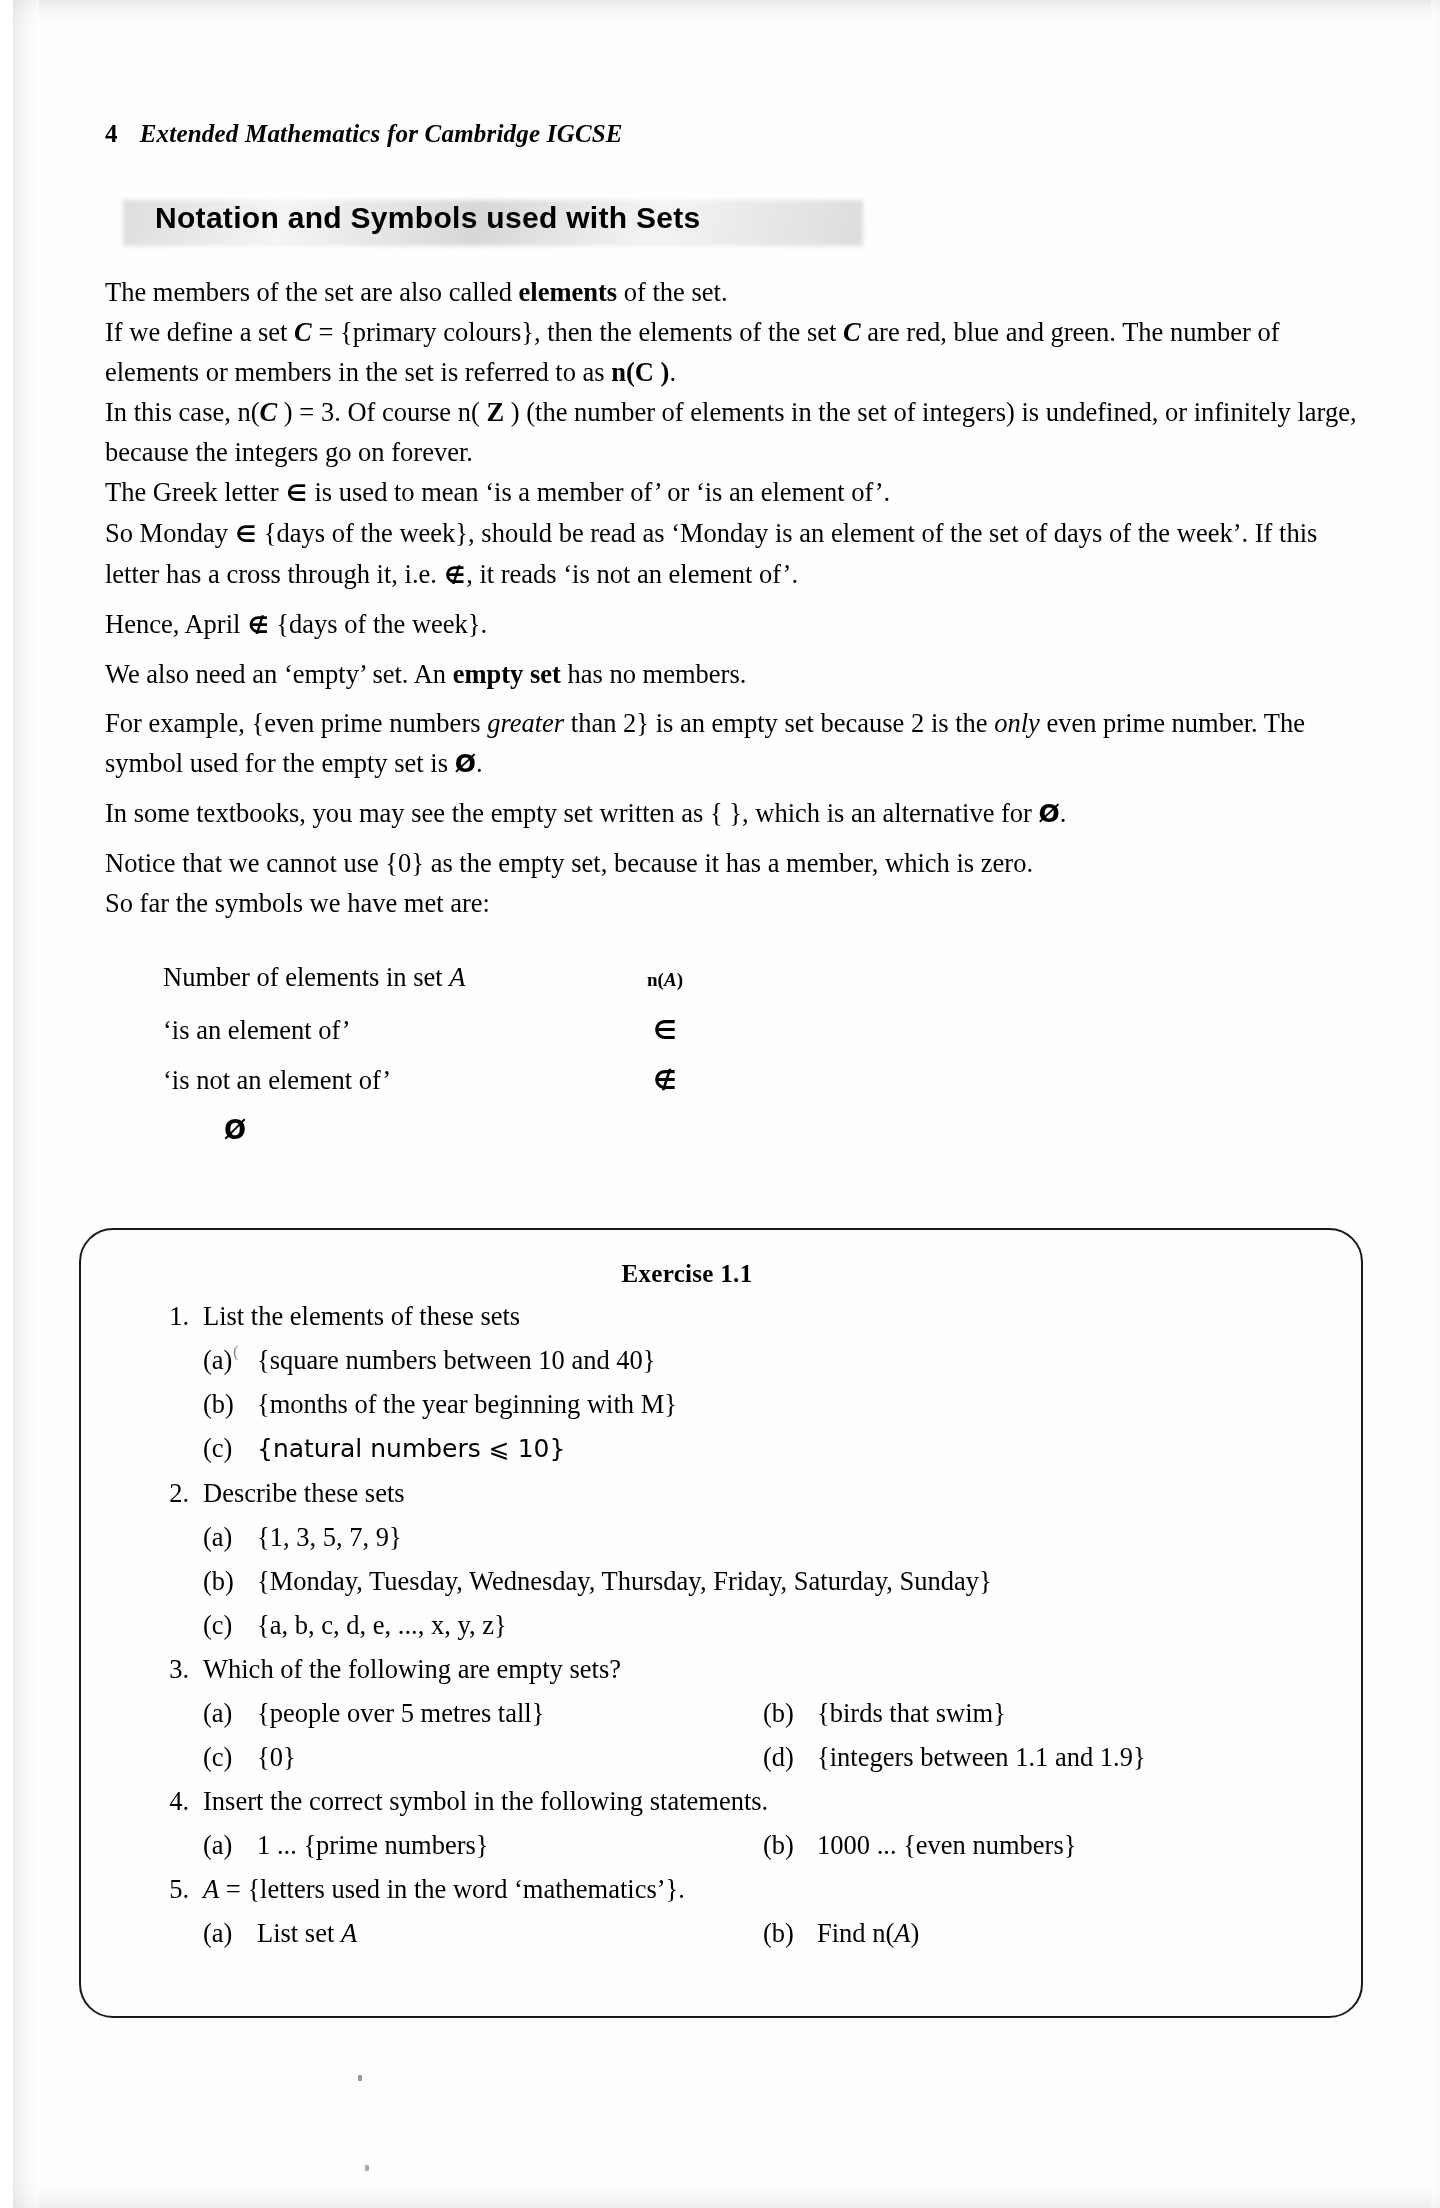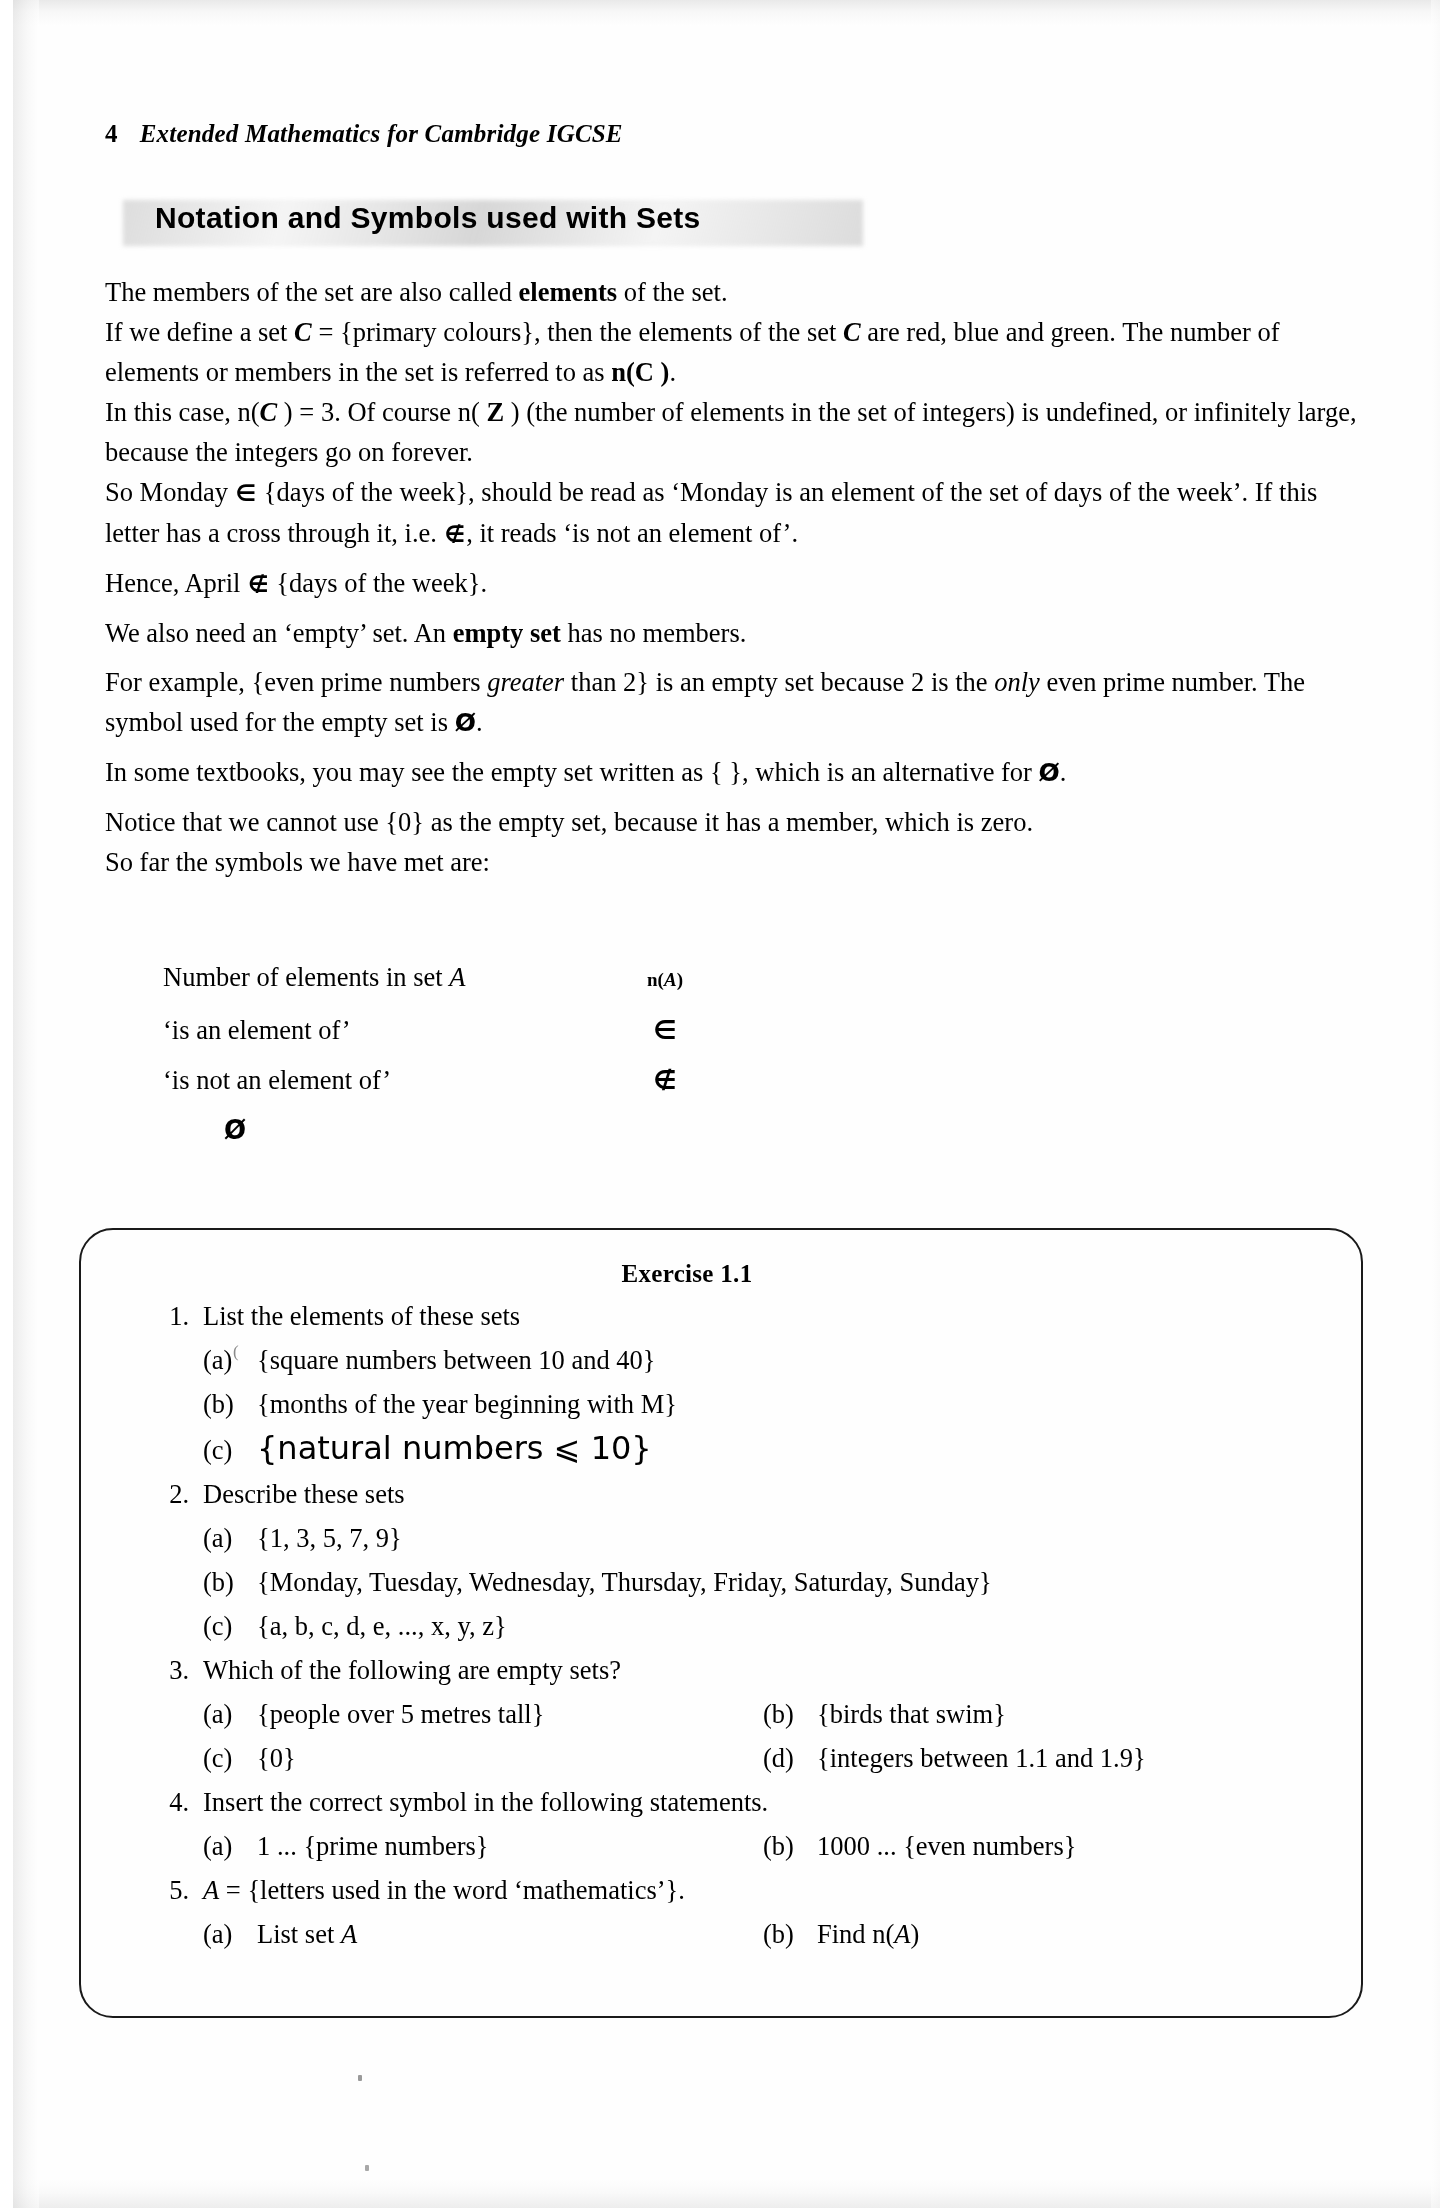--- a/index.html
+++ b/index.html
@@ -203,21 +203,21 @@
   .sub-body{ flex:1 1 auto; }
   .two-col{
     display:flex;
     align-items:baseline;
   }
   .col-a{ width:560px; flex:0 0 auto; display:flex; align-items:baseline;}
   .col-b{ flex:1 1 auto; display:flex; align-items:baseline;}
   .col-a .sub-label,.col-b .sub-label{ width:54px; }
   .le{
     font-family:"DejaVu Sans",sans-serif;
-    font-size:32px;
+    font-size:25px;
   }
   .stray-mark{
     position:absolute;
     left:128px; top:1342px;
     font-size:17px;
     color:#8a8a8a;
   }
   .bottom-dot{
     position:absolute;
     left:345px; top:2075px;
@@ -255,20 +255,21 @@
     </div>
 
     <div class="body">
 
       <p><span>The members of the set are also called </span><span class="b">elements</span><span> of the set.</span></p>
 
       <p><span>If we define a set </span><span class="mvar">C</span><span> = {primary colours}, then the elements of the set </span><span class="mvar">C</span><span> are red, blue and green. The number of elements or members in the set is referred to as </span><span class="b">n(C )</span><span>.</span></p>
 
       <p><span>In this case, n(</span><span class="mvar">C</span><span> ) = 3. Of course n( </span><span class="b">Z</span><span> ) (the number of elements in the set of integers) is undefined, or infinitely large, because the integers go on forever.</span></p>
 
+      <p><span>The Greek letter </span><span class="sym">∈</span><span> is used to mean ‘is a member of’ or ‘is an element of’.</span></p>
 
       <p><span>So Monday </span><span class="sym">∈</span><span> {days of the week}, should be read as ‘Monday is an element of the set of days of the week’. If this letter has a cross through it, i.e. </span><span class="sym">∉</span><span>, it reads ‘is not an element of’.</span></p>
 
       <p class="p-gap"><span>Hence, April </span><span class="sym">∉</span><span> {days of the week}.</span></p>
 
       <p class="p-gap"><span>We also need an ‘empty’ set. An </span><span class="b">empty set</span><span> has no members.</span></p>
 
       <p class="p-gap"><span>For example, {even prime numbers </span><span class="i">greater</span><span> than 2} is an empty set because 2 is the </span><span class="i">only</span><span> even prime number. The symbol used for the empty set is </span><span class="symO">Ø</span><span>.</span></p>
 
       <p class="p-gap"><span>In some textbooks, you may see the empty set written as { }, which is an alternative for </span><span class="symO">Ø</span><span>.</span></p>

